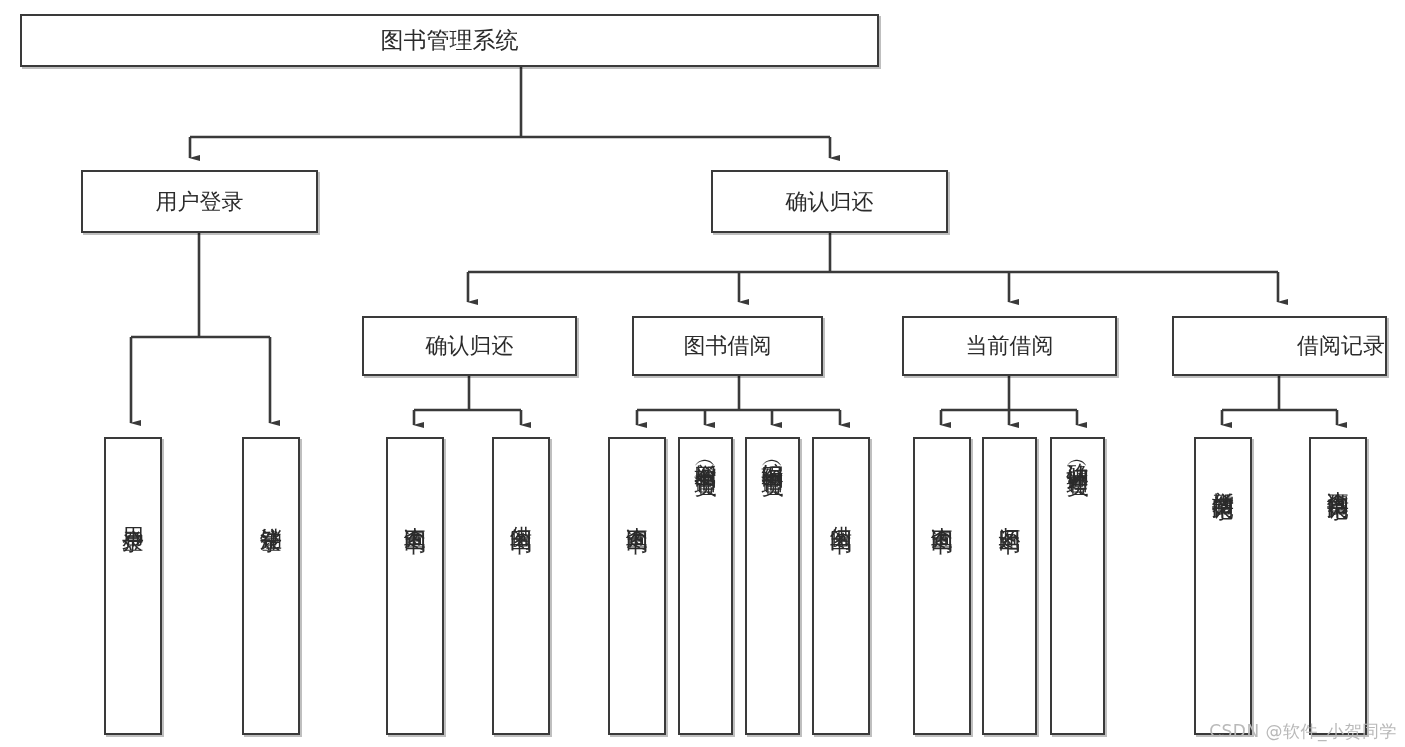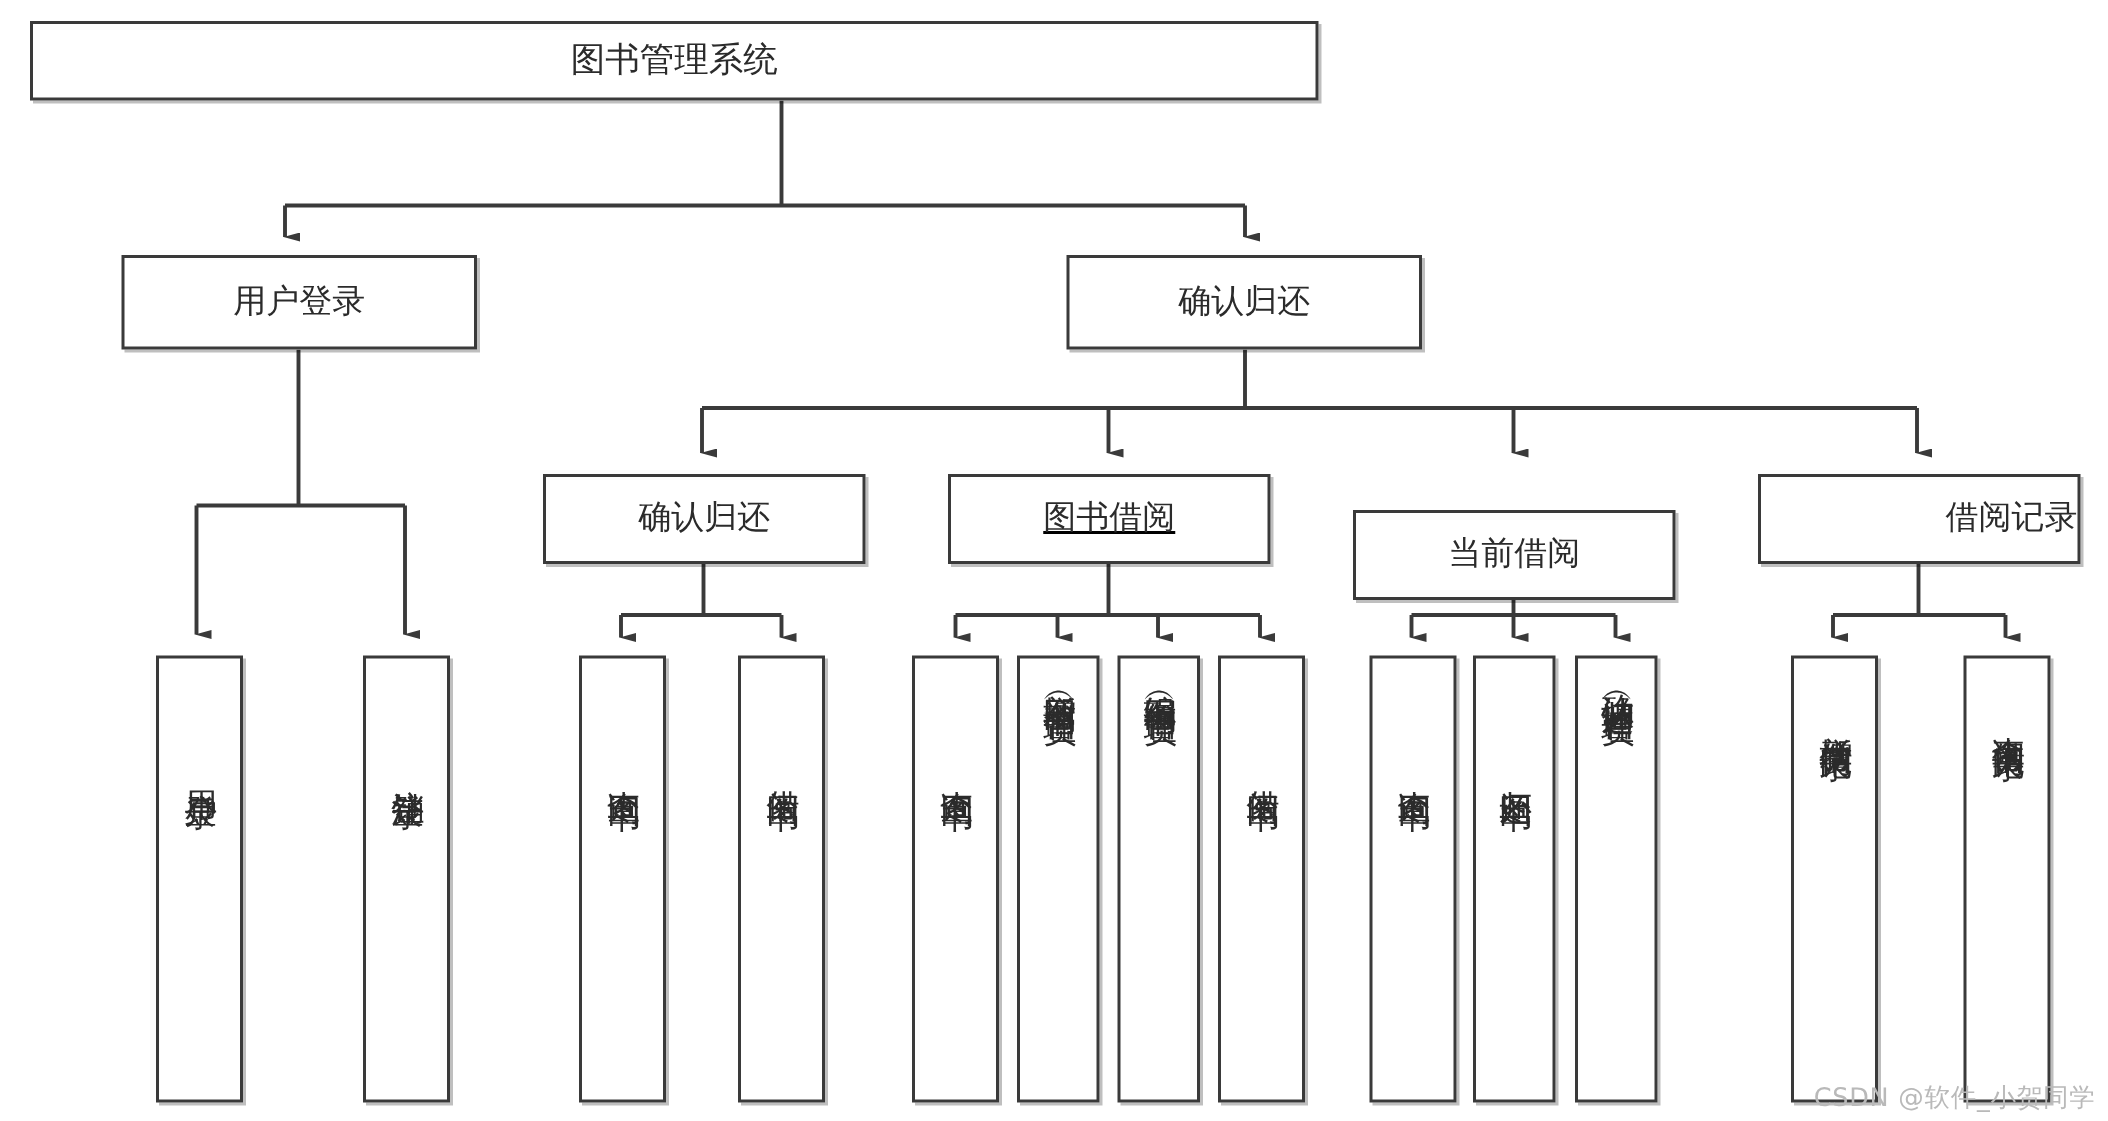--- a/index.html
+++ b/index.html
@@ -136,24 +136,24 @@
   <div class="node horiz" style="left:81px; top:170px; width:237px; height:63px;">
     <span class="label">用户登录</span>
   </div>
   <div class="node horiz" style="left:711px; top:170px; width:237px; height:63px;">
     <span class="label">确认归还</span>
   </div>
 
   <div class="node horiz" style="left:362px; top:316px; width:215px; height:60px;">
     <span class="label">确认归还</span>
   </div>
-  <div class="node horiz" style="left:632px; top:316px; width:215px; height:60px;text-decoration:underline;">
+  <div class="node horiz" style="left:632px; top:316px; width:191px; height:60px;">
     <span class="label">图书借阅</span>
   </div>
-  <div class="node horiz" style="left:902px; top:316px; width:215px; height:60px;margin-top:24px;">
+  <div class="node horiz" style="left:902px; top:316px; width:215px; height:60px;">
     <span class="label">当前借阅</span>
   </div>
   <div class="node horiz" style="left:1172px; top:316px; width:215px; height:60px;justify-content:flex-end;">
     <span class="label">借阅记录</span>
   </div>
 
   <div class="node vert" style="left:104px; top:437px; width:58px; height:298px; padding-top:70px;">
     <span class="label">用户登录</span>
   </div>
   <div class="node vert" style="left:242px; top:437px; width:58px; height:298px; padding-top:70px;">

